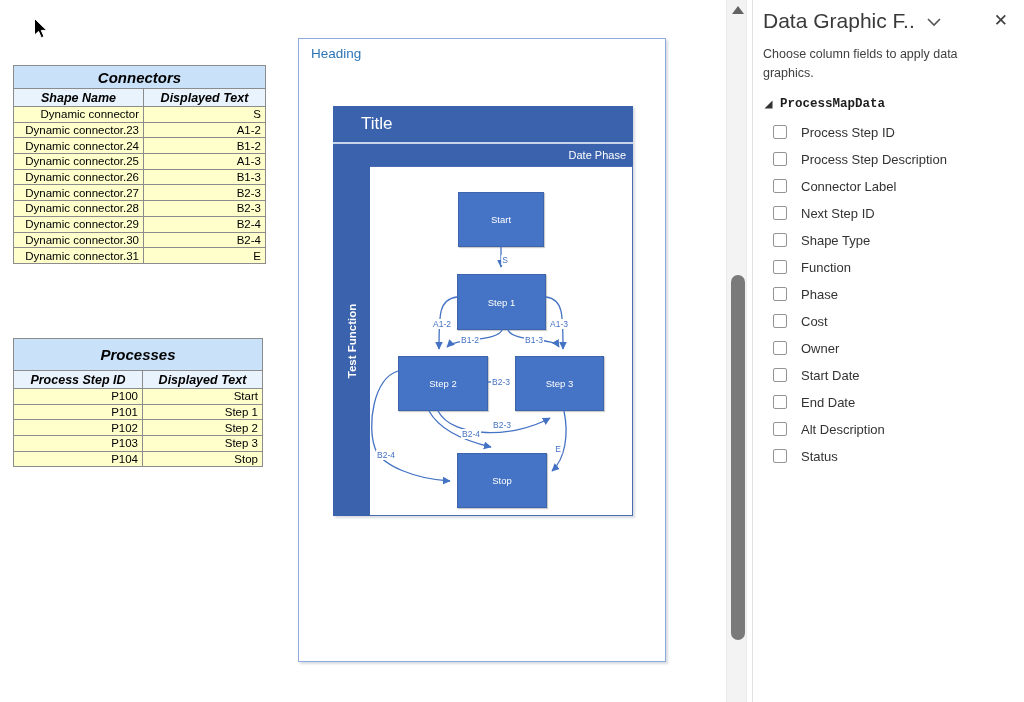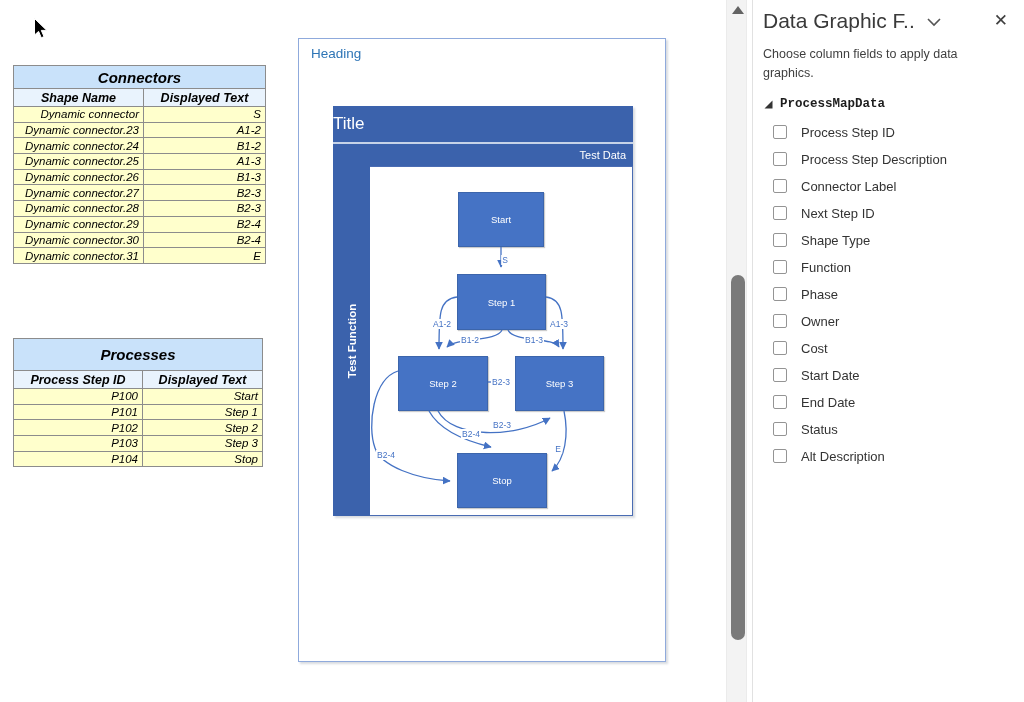--- a/index.html
+++ b/index.html
@@ -8,30 +8,30 @@
   .abs { position:absolute; }
 
   
   table.sheet { border-collapse:collapse; table-layout:fixed; }
   table.sheet td, table.sheet th { border:1px solid #8c8c8c; overflow:hidden; white-space:nowrap; }
   .tbl-title { background:#c9e2fa; font-style:italic; font-weight:bold; font-size:15px;
                text-align:center; height:23px; color:#000; }
   .tbl-head  { background:#e9f3fd; font-style:italic; font-weight:bold; font-size:12.5px;
                text-align:center; height:18px; color:#000; }
   .tbl-cell  { background:#ffffcc; font-size:11.5px; text-align:right; padding:0 4px 0 2px;
-               height:15.7px; color:#000;font-style:italic; }
+               height:15.7px; color:#000; }
 
   
   .page { left:298px; top:38px; width:368px; height:624px; background:#fff;
           border:1px solid #8faadc; box-shadow:2px 2px 2px rgba(100,110,130,0.25); }
   .heading-label { left:12px; top:7px; color:#2e75b6; font-size:13.5px; }
   .swimlane { left:34px; top:67px; width:300px; height:410px;
               box-shadow:2px 2px 2px rgba(100,110,130,0.25); }
   .title-bar { height:36px; background:#3b62ac; color:#fff; display:flex; align-items:center;
-               padding-left:0; font-size:17px; }
+               padding-left:28px; font-size:17px; }
   .bar-sep { height:2px; background:#c6d3e8; }
   .phase-bar { height:22px; background:#3b62ac; color:#fff; display:flex; align-items:center;
                justify-content:flex-end; padding-right:7px; font-size:11px; }
   .lane { display:flex; height:350px; }
   .func-band { width:37px; background:#3b62ac; position:relative; }
   .func-band span { position:absolute; left:50%; top:50%;
                     transform:translate(-50%,-50%) rotate(-90deg);
                     color:#fff; font-size:11.5px; font-weight:600; white-space:nowrap; }
   .lane-content { flex:1; background:#fff; border:1px solid #4a6cb3; border-left:none; }
   .node { position:absolute; background:#4573c5; border:1px solid #3c65ab; color:#fff;
@@ -174,21 +174,21 @@
 
 <div class="abs page">
   <div class="abs heading-label">Heading</div>
 
   <div class="abs swimlane">
     <div class="title-bar">
       <span>Title</span>
     </div>
     <div class="bar-sep"></div>
     <div class="phase-bar">
-      <span>Test Data</span>
+      <span>Date Phase</span>
     </div>
     <div class="lane">
       <div class="func-band">
         <span>Test Function</span>
       </div>
       <div class="lane-content"></div>
     </div>
   </div>
 
   <div id="nodes-layer">
@@ -276,36 +276,36 @@
       <div class="field-row">
         <div class="cbx"></div>
         <span>Function</span>
       </div>
       <div class="field-row">
         <div class="cbx"></div>
         <span>Phase</span>
       </div>
       <div class="field-row">
         <div class="cbx"></div>
+        <span>Cost</span>
+      </div>
+      <div class="field-row">
+        <div class="cbx"></div>
         <span>Owner</span>
       </div>
       <div class="field-row">
         <div class="cbx"></div>
-        <span>Cost</span>
-      </div>
-      <div class="field-row">
-        <div class="cbx"></div>
         <span>Start Date</span>
       </div>
       <div class="field-row">
         <div class="cbx"></div>
         <span>End Date</span>
       </div>
       <div class="field-row">
         <div class="cbx"></div>
+        <span>Alt Description</span>
+      </div>
+      <div class="field-row">
+        <div class="cbx"></div>
         <span>Status</span>
       </div>
-      <div class="field-row">
-        <div class="cbx"></div>
-        <span>Alt Description</span>
-      </div>
     </div>
 </div>
 
 </body></html>

